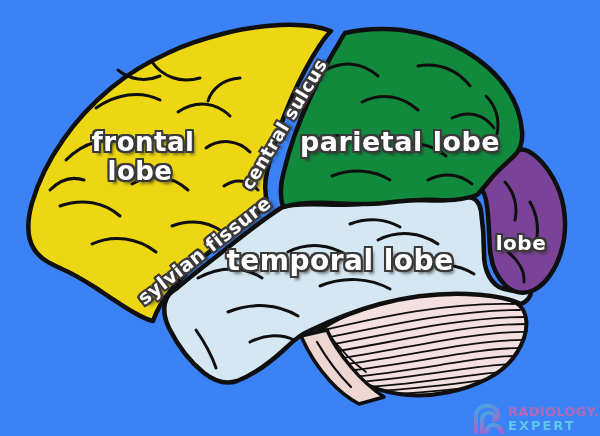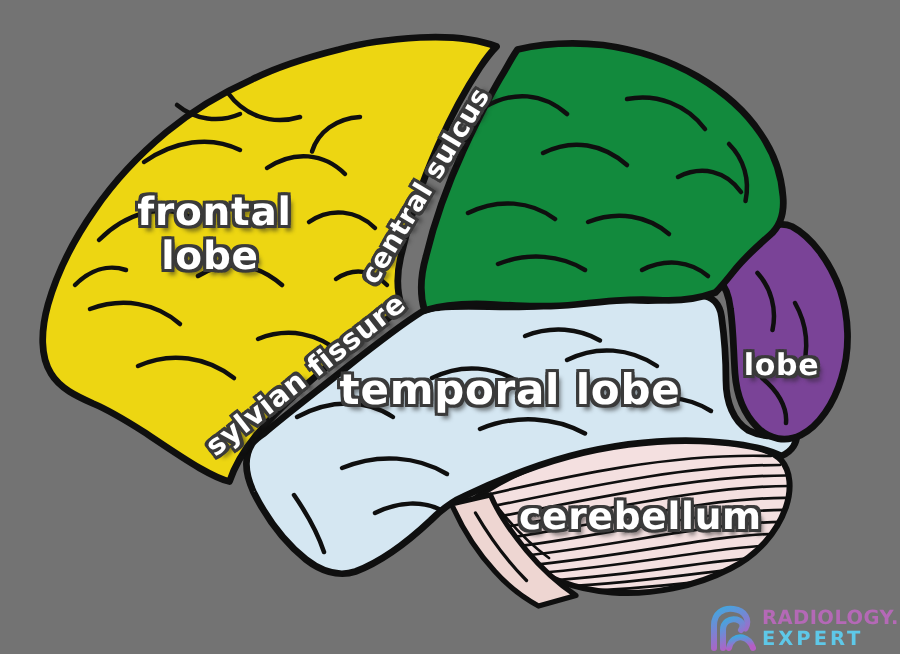--- a/index.html
+++ b/index.html
@@ -1,18 +1,18 @@
 <!DOCTYPE html>
 <html><head>
 <meta charset="utf-8">
 <style>
   * { margin:0; padding:0; box-sizing:border-box; }
   html,body { background:#ffffff; }
   .stage {
-    position:relative; width:600px; height:436px; background:#737373;
+    position:relative; width:600px; height:436px; background:#3b82f6;
     overflow:hidden; font-family:"DejaVu Sans","Liberation Sans",sans-serif;
   }
   .brain-svg { position:absolute; left:0; top:0; }
   .lobe-label {
     position:absolute; transform:translate(-50%,-50%);
     color:#ffffff; font-weight:700; white-space:nowrap; letter-spacing:.5px;
     text-shadow:
       -2px -2px 0 #3a3a3a, 2px -2px 0 #3a3a3a, -2px 2px 0 #3a3a3a, 2px 2px 0 #3a3a3a,
       -2px 0 0 #3a3a3a, 2px 0 0 #3a3a3a, 0 -2px 0 #3a3a3a, 0 2px 0 #3a3a3a,
       3px 4px 3px rgba(30,30,30,.55);
@@ -117,23 +117,23 @@
         <path d="M 172 226 C 192 218 212 222 228 236"></path>
         <path d="M 224 186 C 236 178 248 180 258 190"></path>
         <path d="M 50 190 C 60 180 72 176 84 180"></path>
         <path d="M 118 70 C 130 80 146 82 160 76"></path>
       </g>
     </g>
   </svg>
 
   <div class="lobe-label lbl-frontal-1">frontal</div>
   <div class="lobe-label lbl-frontal-2">lobe</div>
+  <div class="lobe-label lbl-parietal">parietal lobe</div>
   <div class="lobe-label lbl-temporal">temporal lobe</div>
   <div class="lobe-label lbl-occipital-2">lobe</div>
-  <div class="lobe-label lbl-cerebellum">cerebellum</div>
   <div class="lobe-label lbl-central-sulcus">central sulcus</div>
   <div class="lobe-label lbl-sylvian-fissure">sylvian fissure</div>
 
   <div class="logo">
     <svg width="126" height="32" viewBox="0 0 126 32">
       <g stroke="url(#rGrad)" stroke-width="4" fill="none" stroke-linecap="round">
         <path d="M 4 29 L 4 14 C 4 6 10 2 17 3 C 25 4 28 10 25 16"></path>
         <path d="M 10 29 L 10 17 C 10 12 14 9 19 10 C 23 11 24 14 22 17"></path>
         <path d="M 14 29 C 15 24 19 21 23 22 C 27 23 29 26 30 29"></path>
       </g>

